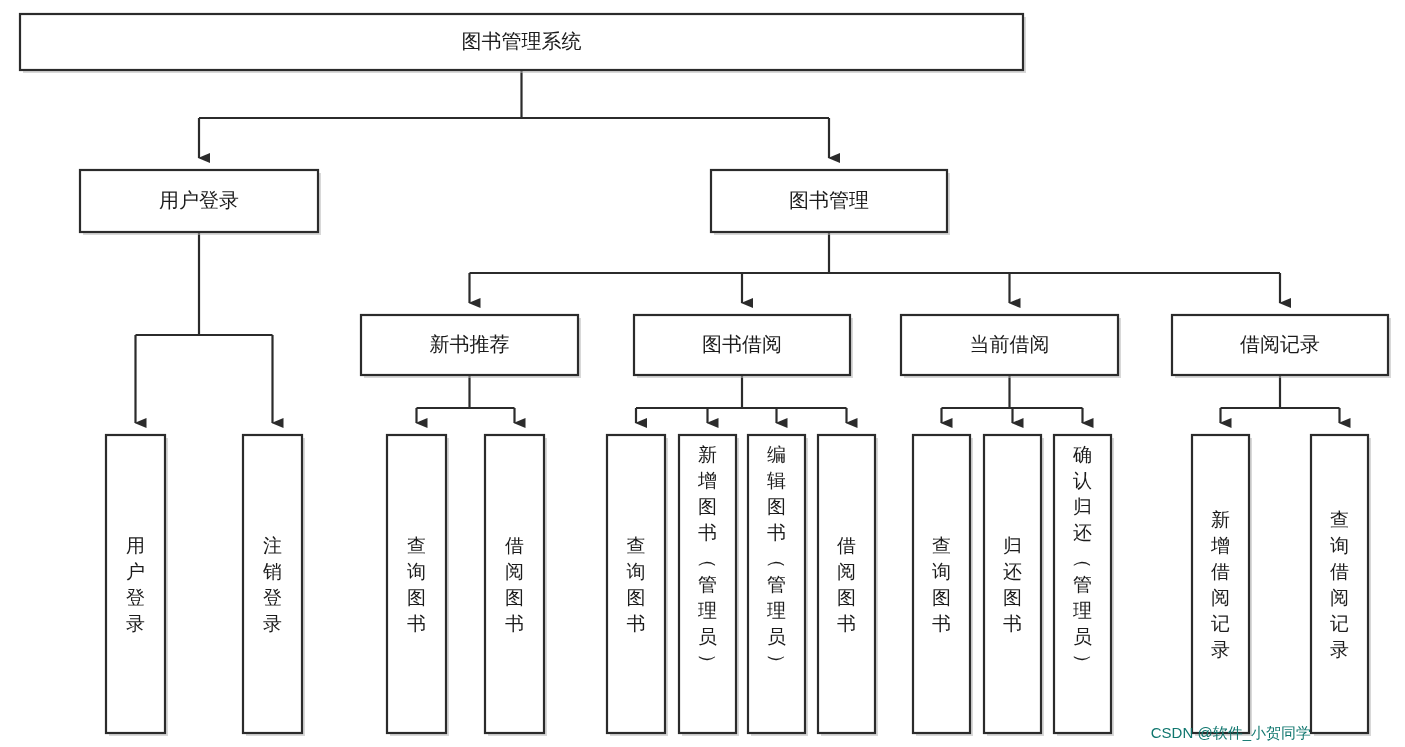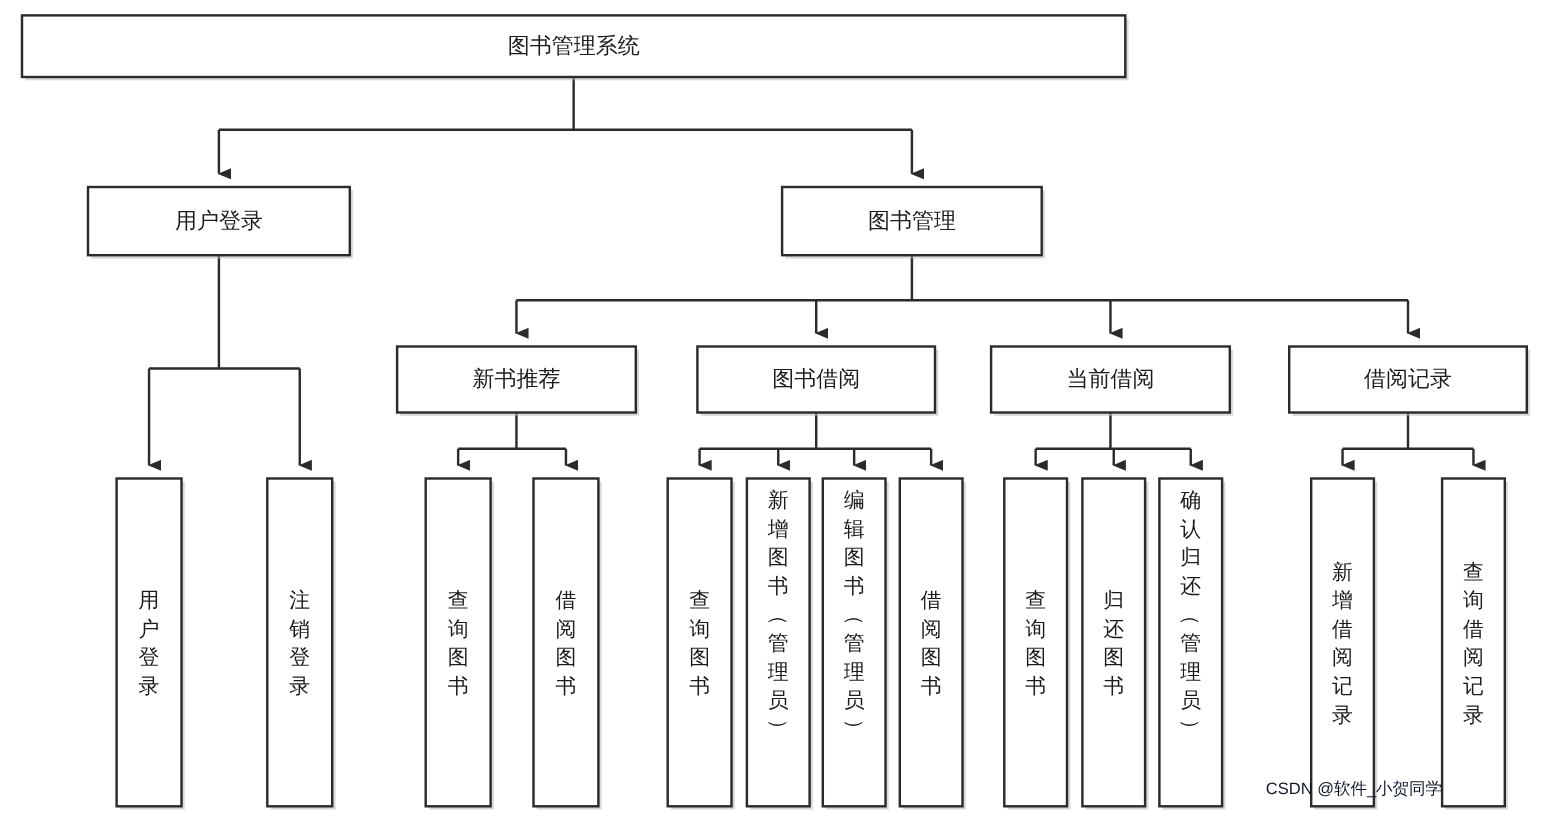--- a/index.html
+++ b/index.html
@@ -56,24 +56,24 @@
   }
   .leaf-label-v {
     font-family: "Liberation Sans", "DejaVu Sans", sans-serif;
     font-size: 19px;
     fill: #1b1b1b;
     text-anchor: middle;
   }
   .watermark {
     position: absolute;
     right: 8px;
-    bottom: 20px;
+    bottom: 4px;
     font-family: "Liberation Sans", "DejaVu Sans", sans-serif;
     font-size: 15px;
-    color: #0f172a;
+    color: #0f766e;
     white-space: nowrap;
     user-select: none;
   }
 </style>
 </head>
 <body>
 
 <div id="diagram-root">
   <svg id="tree-svg" viewBox="0 0 1405 747">
     <defs>

